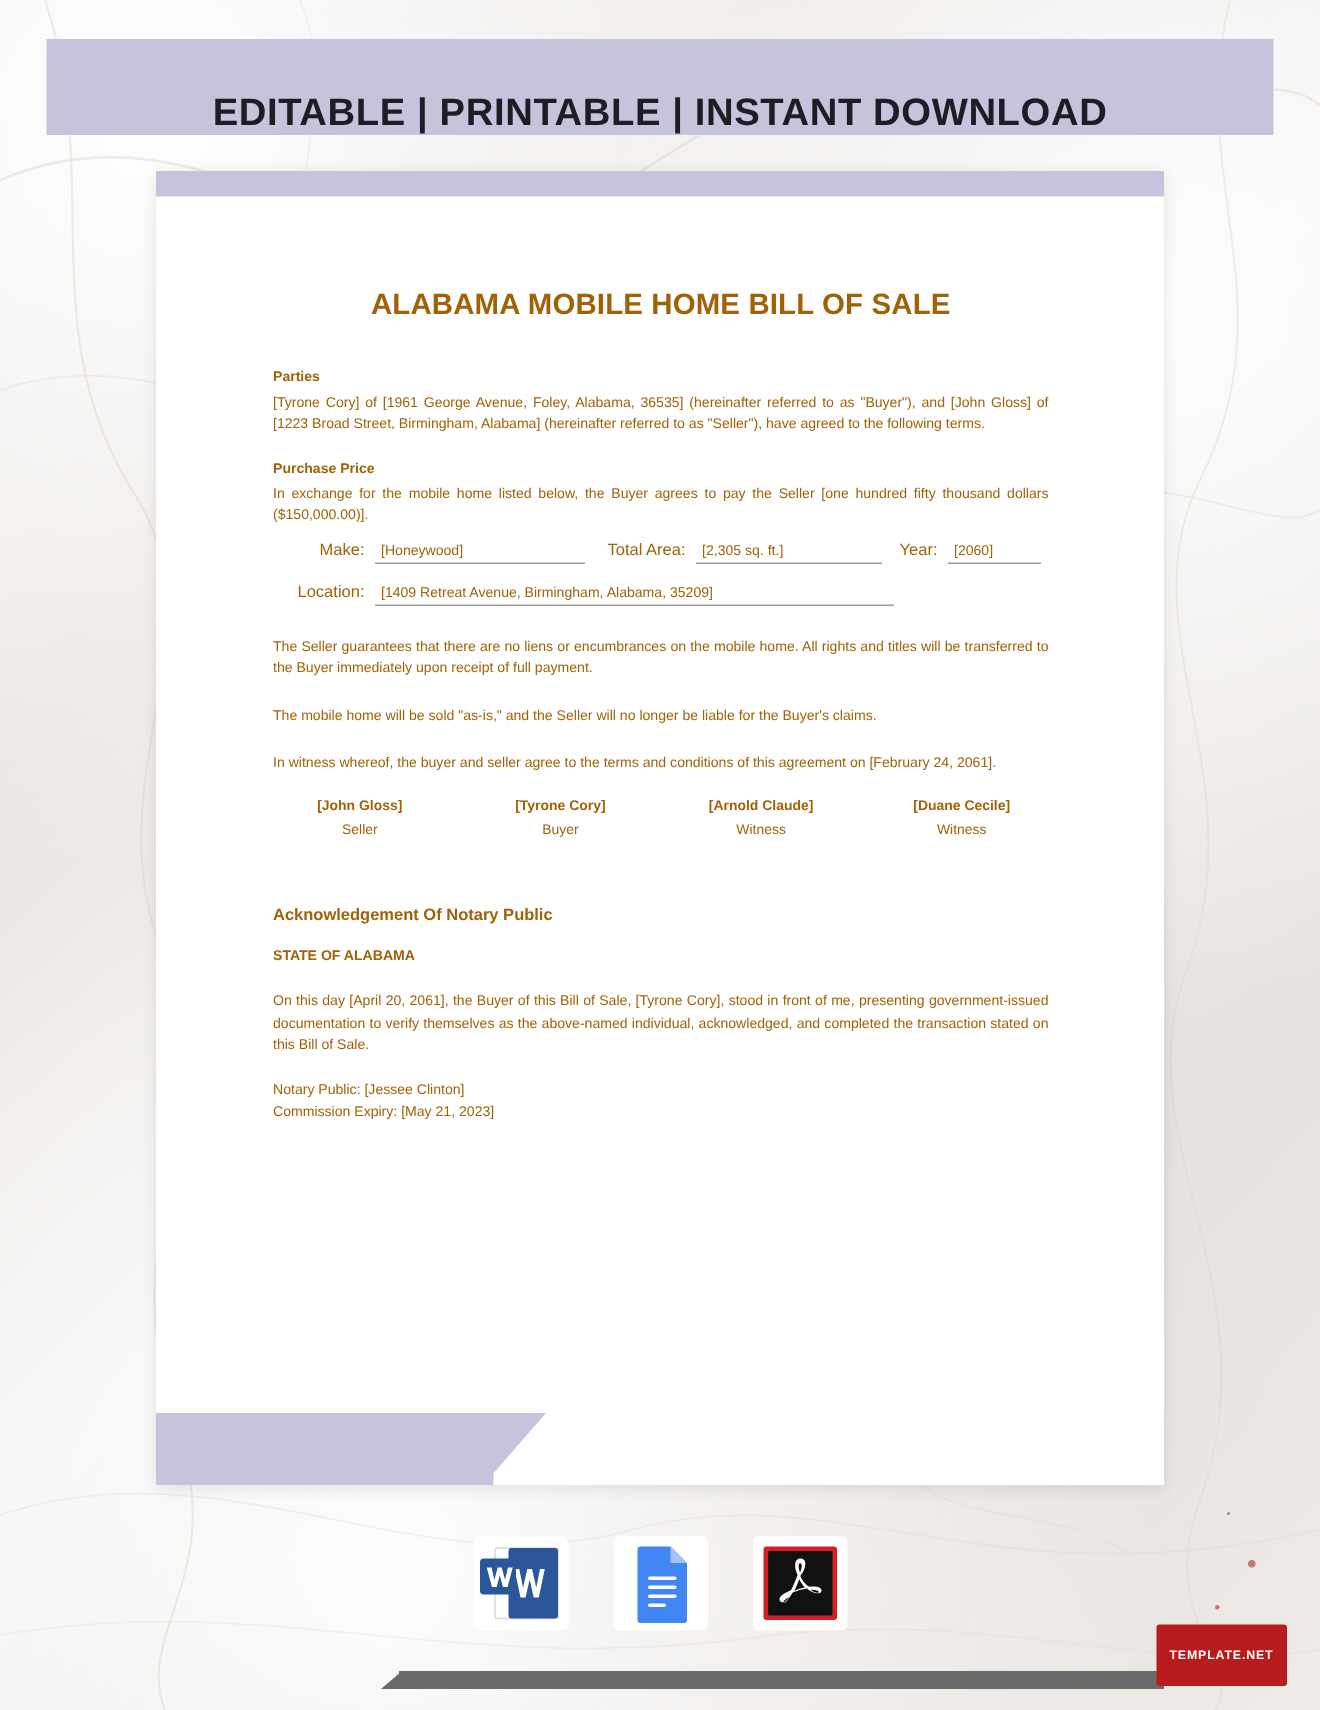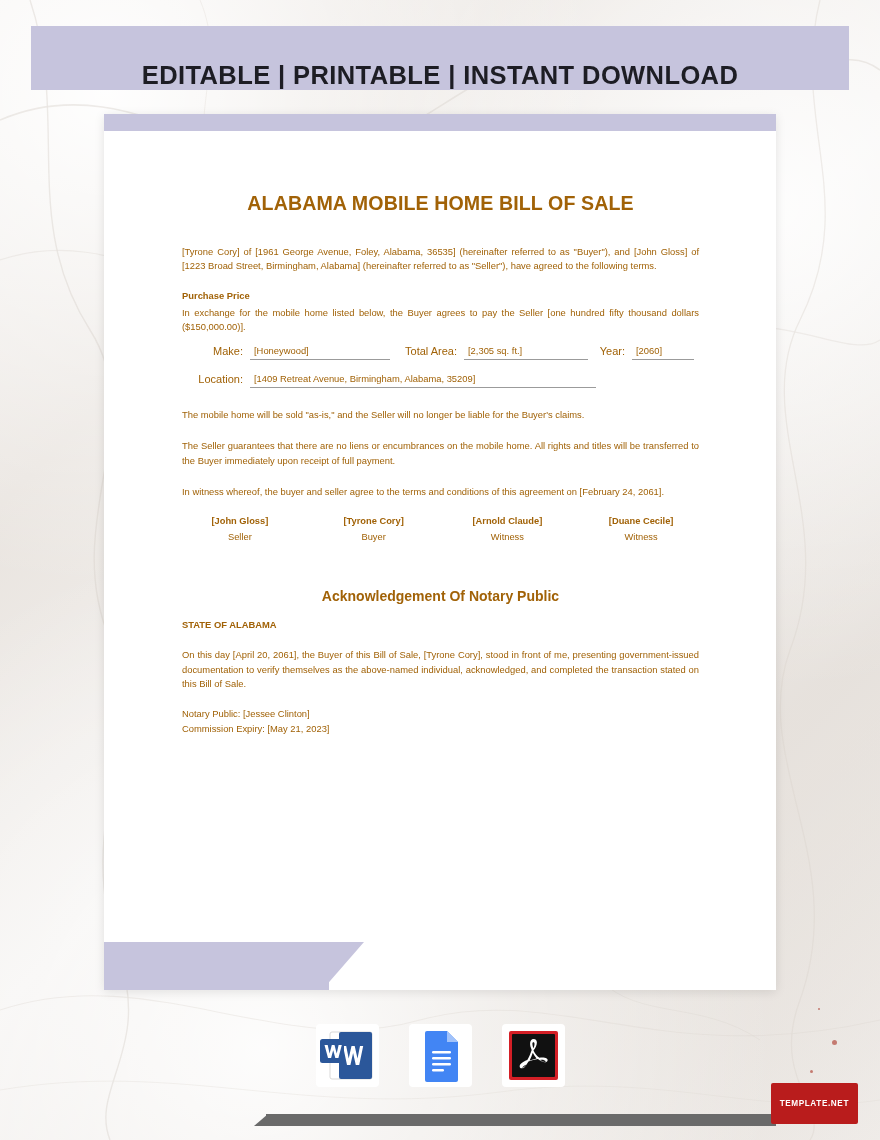--- a/index.html
+++ b/index.html
@@ -167,24 +167,23 @@
   .sig-name {
     font-size: 9.3px;
     font-weight: bold;
     margin-bottom: 6px;
   }
   .sig-role {
     font-size: 9.3px;
   }
 
   .notary-head {
-    font-size: 14px;
+    font-size: 11px;
     font-weight: bold;
     margin: 0 0 15px 0;
-    text-align: center;
   }
   .state-head {
     font-size: 9.4px;
     font-weight: bold;
     margin: 0 0 18px 0;
   }
   .notary-lines { font-size: 9.4px; line-height: 1.52; }
 
   
   .icons {
@@ -251,42 +250,43 @@
   <div class="banner-text">EDITABLE  |  PRINTABLE  |  INSTANT DOWNLOAD</div>
 </div>
 
 <div class="sheet">
   <div class="sheet-top-bar"></div>
 
   <div class="doc">
 
     <h1 class="doc-title">ALABAMA MOBILE HOME BILL OF SALE</h1>
 
+    <div class="sec-head">Parties</div>
     <p class="para">[Tyrone Cory] of [1961 George Avenue, Foley, Alabama, 36535] (hereinafter referred to as "Buyer"), and [John Gloss] of [1223 Broad Street, Birmingham, Alabama] (hereinafter referred to as "Seller"), have agreed to the following terms.</p>
 
     <div class="sec-head">Purchase Price</div>
     <p class="para tight">In exchange for the mobile home listed below, the Buyer agrees to pay the Seller [one hundred fifty thousand dollars ($150,000.00)].</p>
 
     <div class="fields">
       <div class="field-row">
         <div class="fl w-make-l">Make:</div>
         <div class="fv w-make-v">[Honeywood]</div>
         <div class="fl w-area-l">Total Area:</div>
         <div class="fv w-area-v">[2,305 sq. ft.]</div>
         <div class="fl w-year-l">Year:</div>
         <div class="fv w-year-v">[2060]</div>
       </div>
       <div class="field-row">
         <div class="fl w-loc-l">Location:</div>
         <div class="fv w-loc-v">[1409 Retreat Avenue, Birmingham, Alabama, 35209]</div>
       </div>
     </div>
 
+    <p class="para claims-p">The Seller guarantees that there are no liens or encumbrances on the mobile home. All rights and titles will be transferred to the Buyer immediately upon receipt of full payment.</p>
     <p class="para claims-p">The mobile home will be sold "as-is," and the Seller will no longer be liable for the Buyer's claims.</p>
-    <p class="para claims-p">The Seller guarantees that there are no liens or encumbrances on the mobile home. All rights and titles will be transferred to the Buyer immediately upon receipt of full payment.</p>
     <p class="para claims-p">In witness whereof, the buyer and seller agree to the terms and conditions of this agreement on [February 24, 2061].</p>
 
     <div class="sigs">
       <div class="sig">
         <div class="sig-name">[John Gloss]</div>
         <div class="sig-role">Seller</div>
       </div>
       <div class="sig">
         <div class="sig-name">[Tyrone Cory]</div>
         <div class="sig-role">Buyer</div>

